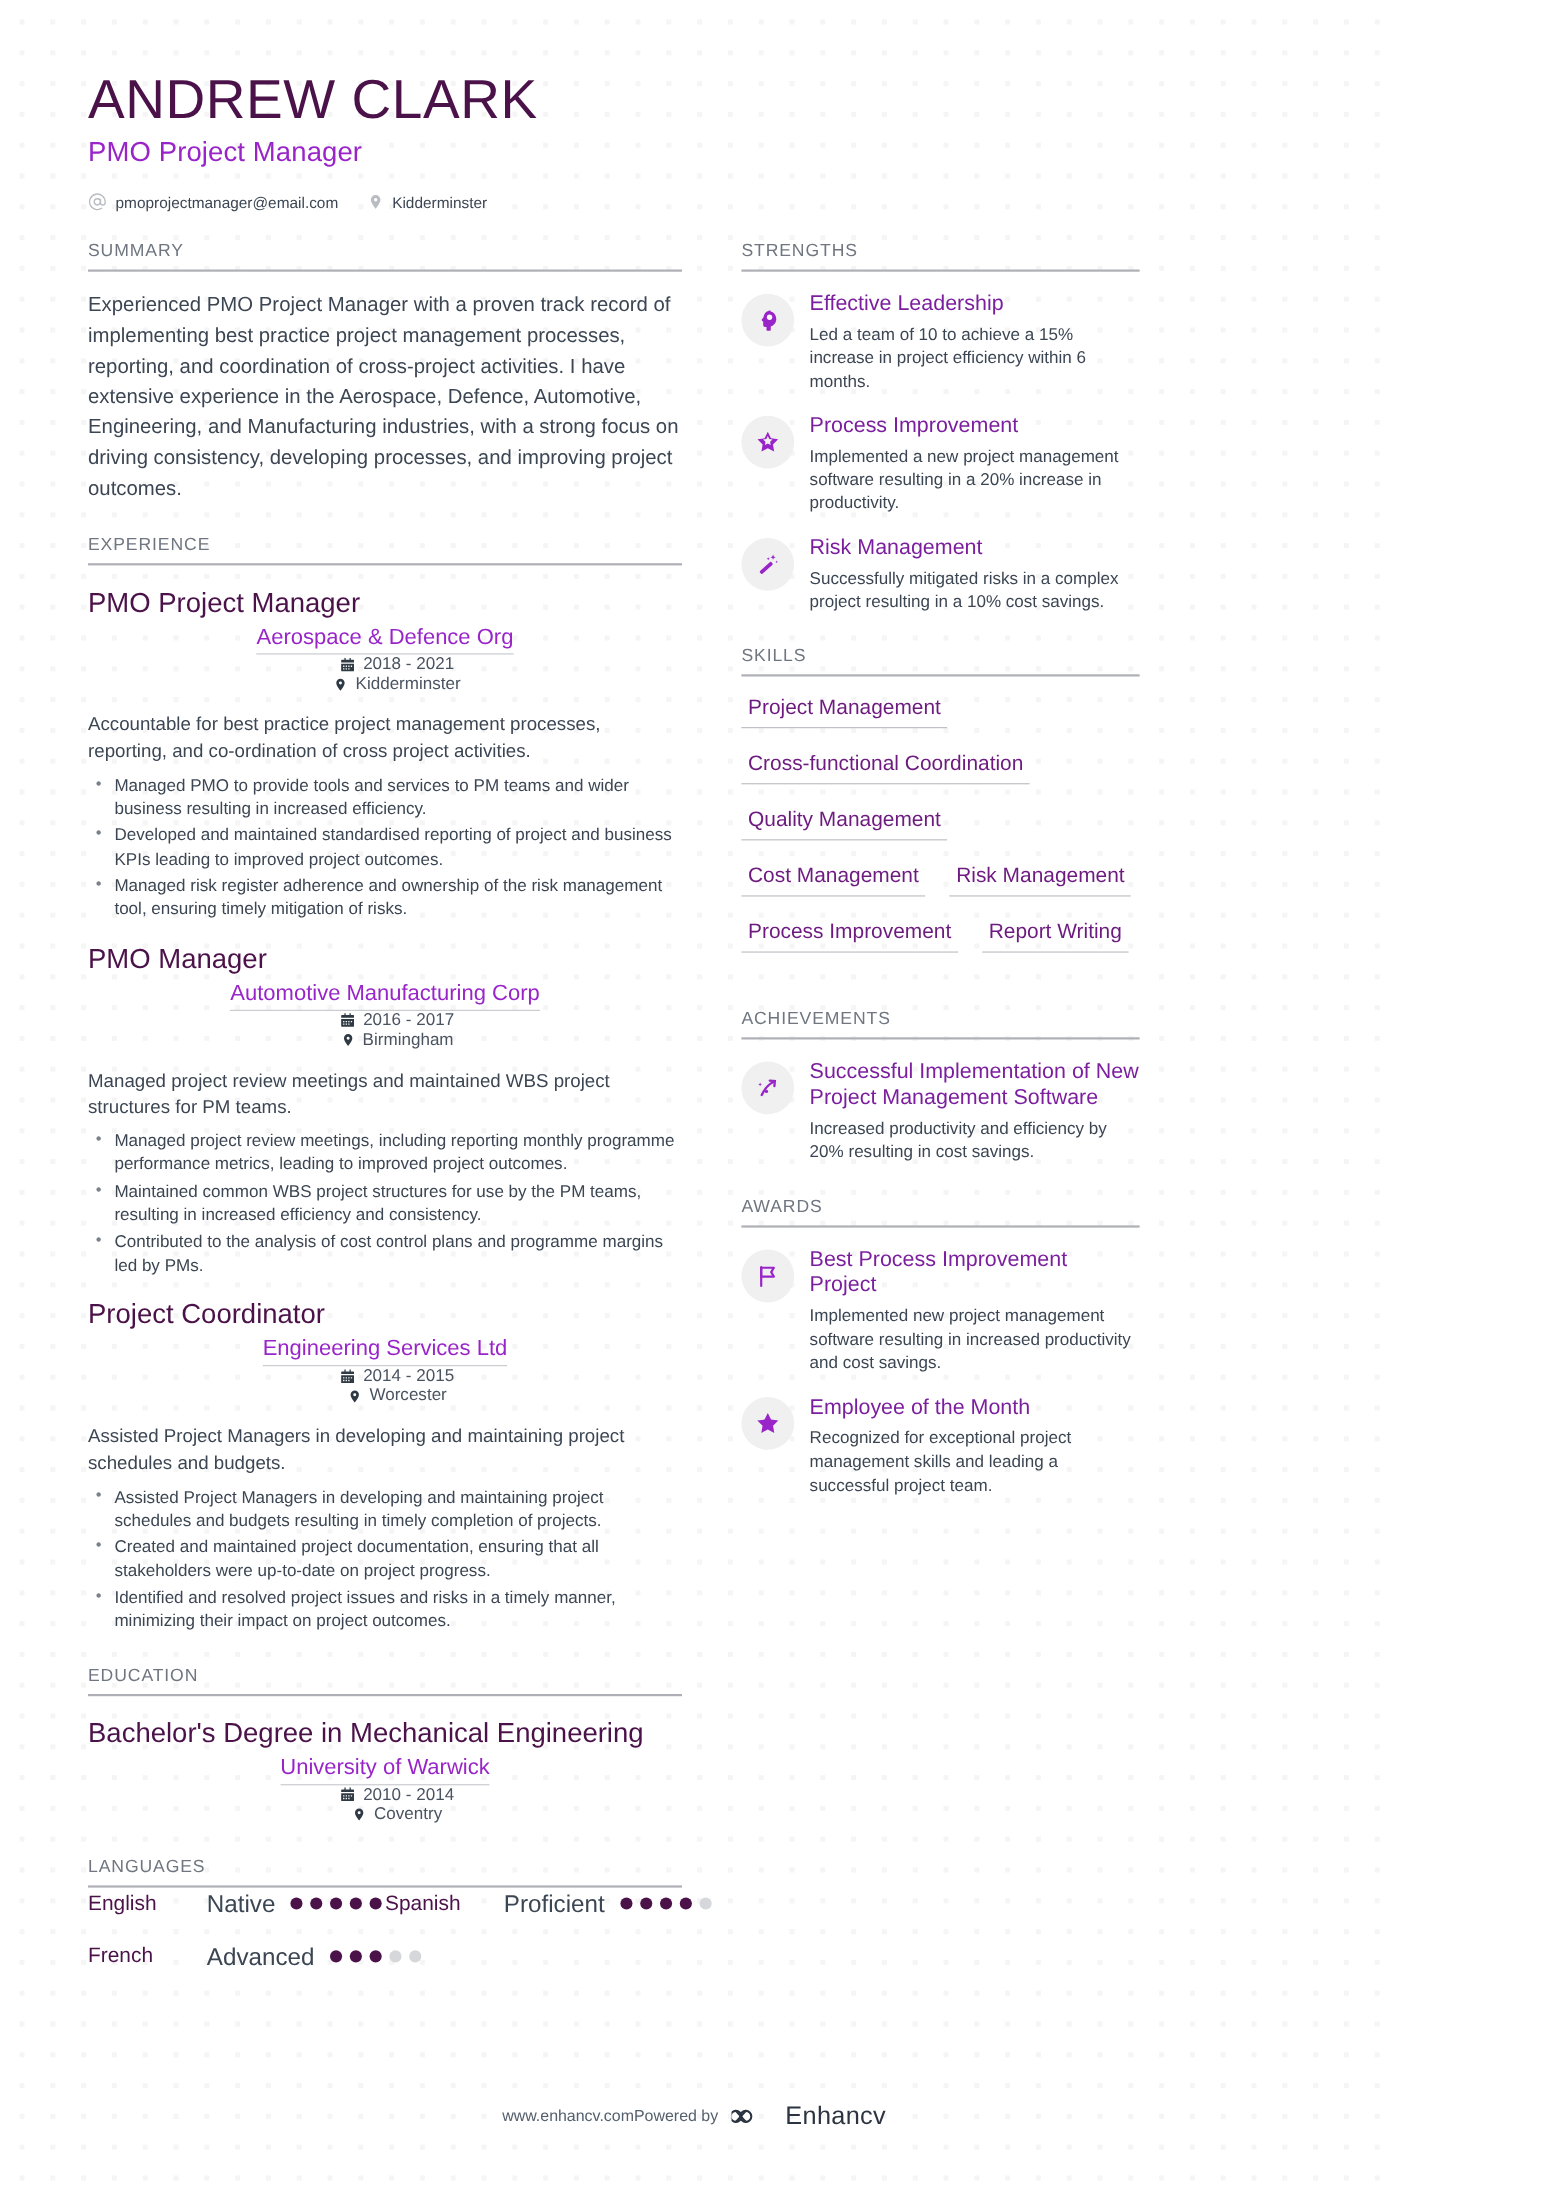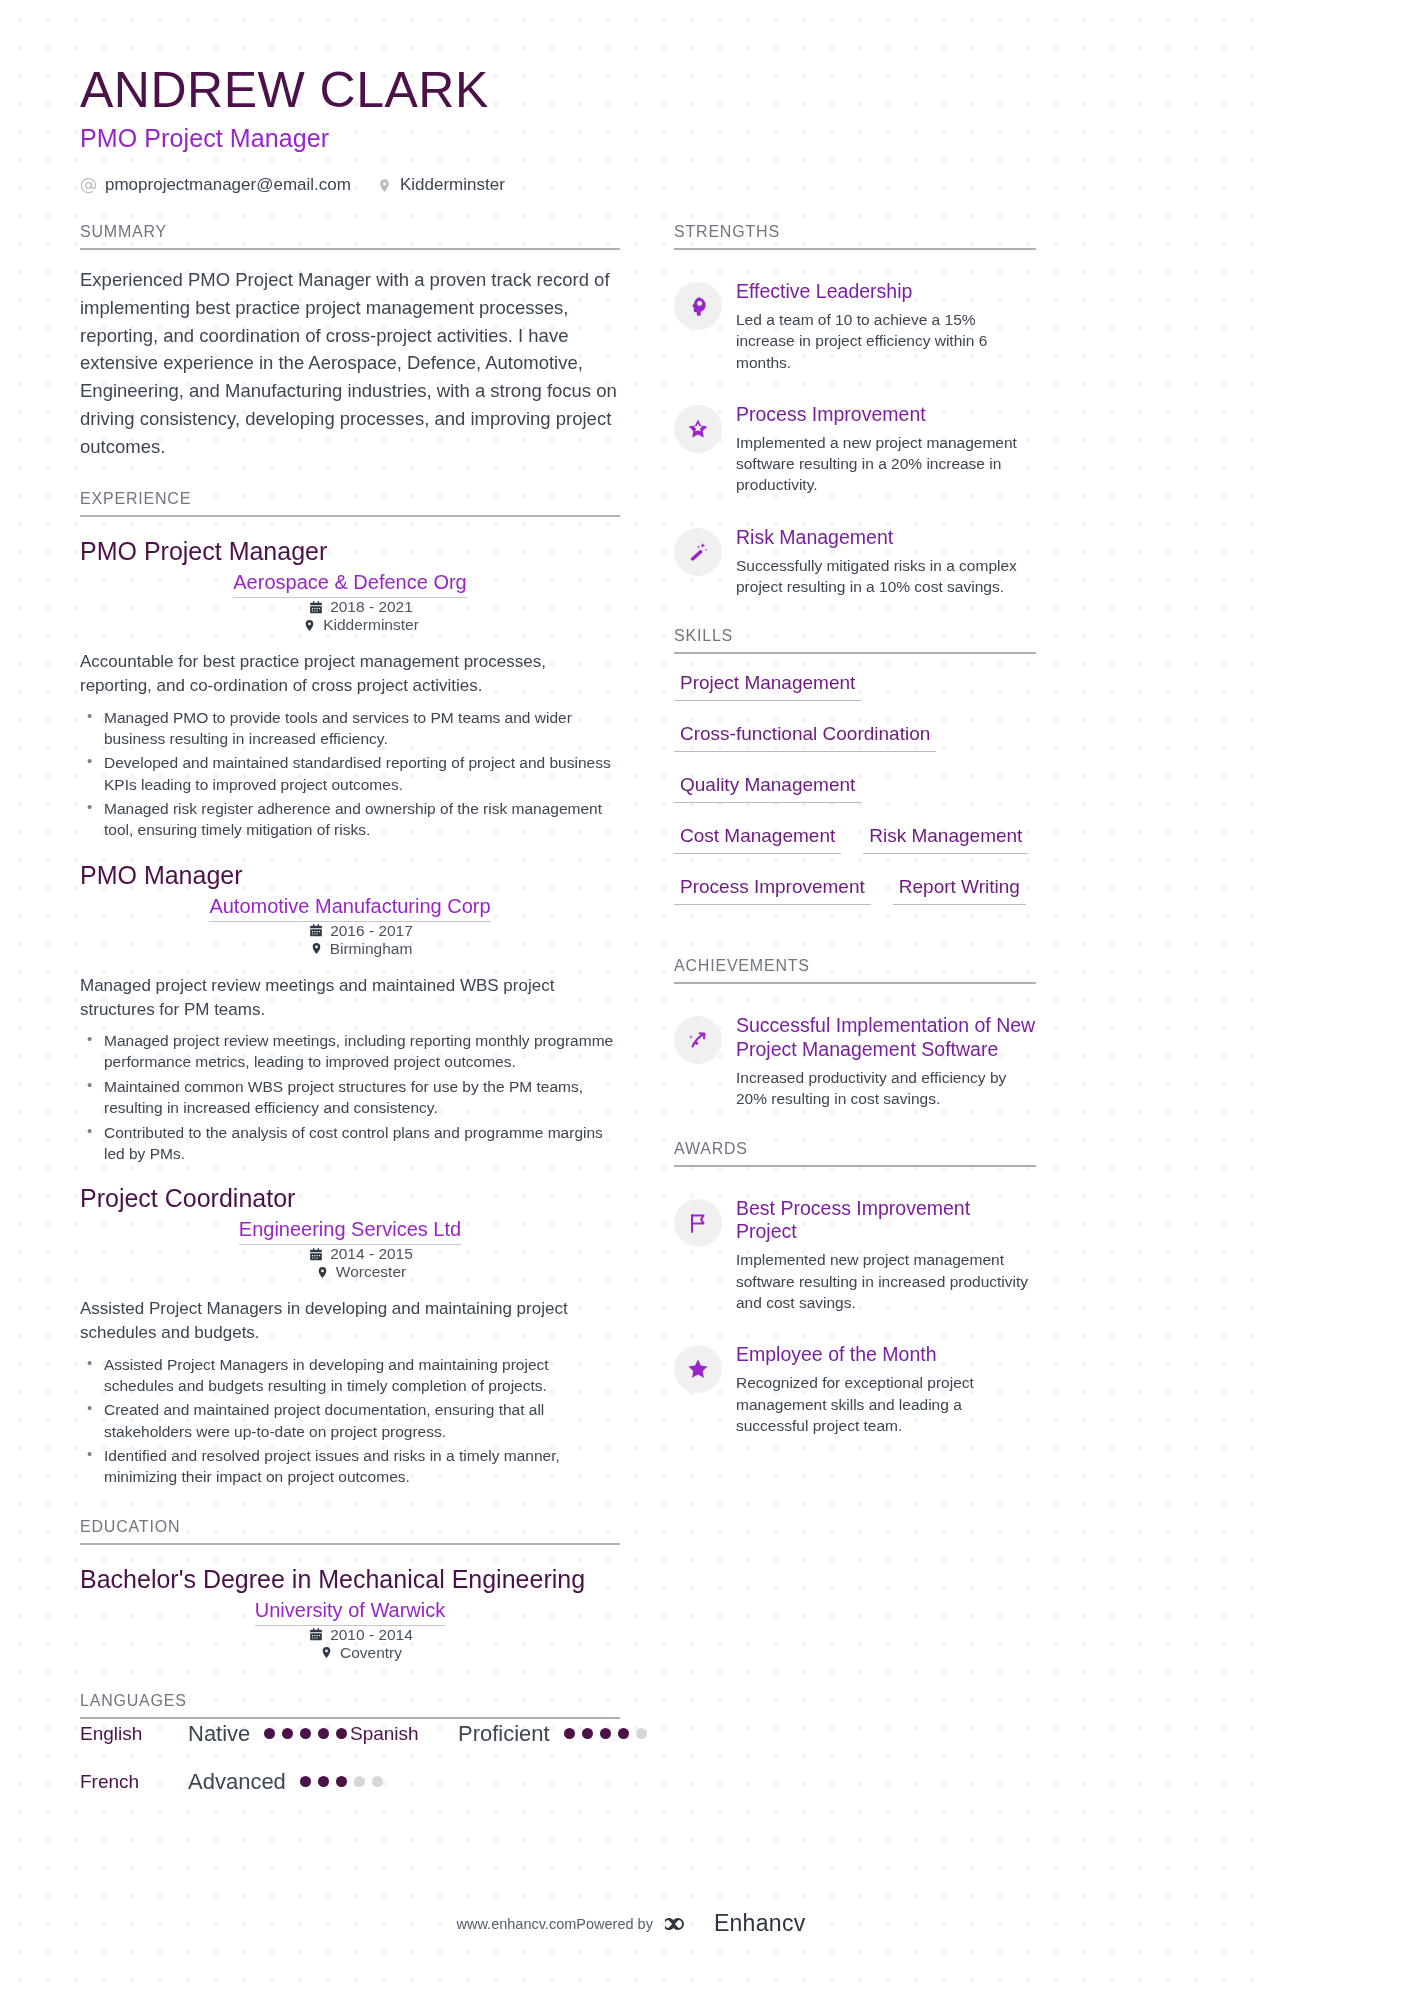--- a/index.html
+++ b/index.html
@@ -57,21 +57,21 @@
     font-weight: 400;
     color: #9925c9;
     margin-top: 6px;
     letter-spacing: 0.1px;
   }
 
   .contact-row {
     display: flex;
     gap: 26px;
     margin-top: 22px;
-    font-size: 17px;
+    font-size: 14px;
     color: #3c4653;
   }
   .contact-item { display: flex; align-items: center; gap: 8px; }
   .contact-item .ico {
     color: #b9bcc2;
     display: inline-flex;
     align-items: center;
   }
   .contact-item .ico svg { display: block; }
 
@@ -192,21 +192,21 @@
     margin-right: 14px;
   }
   .dots { display: inline-flex; gap: 7px; align-items: center; }
   .dot { width: 11px; height: 11px; border-radius: 50%; background: #4b1149; }
   .dot.off { background: #d6d7da; }
 
   
   .ritem {
     display: flex;
     gap: 14px;
-    margin-top: 30px;
+    margin-top: 18px;
     align-items: flex-start;
   }
   .ritem:first-of-type { margin-top: 20px; }
 
   .ricon {
     flex: 0 0 48px;
     width: 48px; height: 48px;
     border-radius: 50%;
     background: #f0f0f0;
     display: flex;

